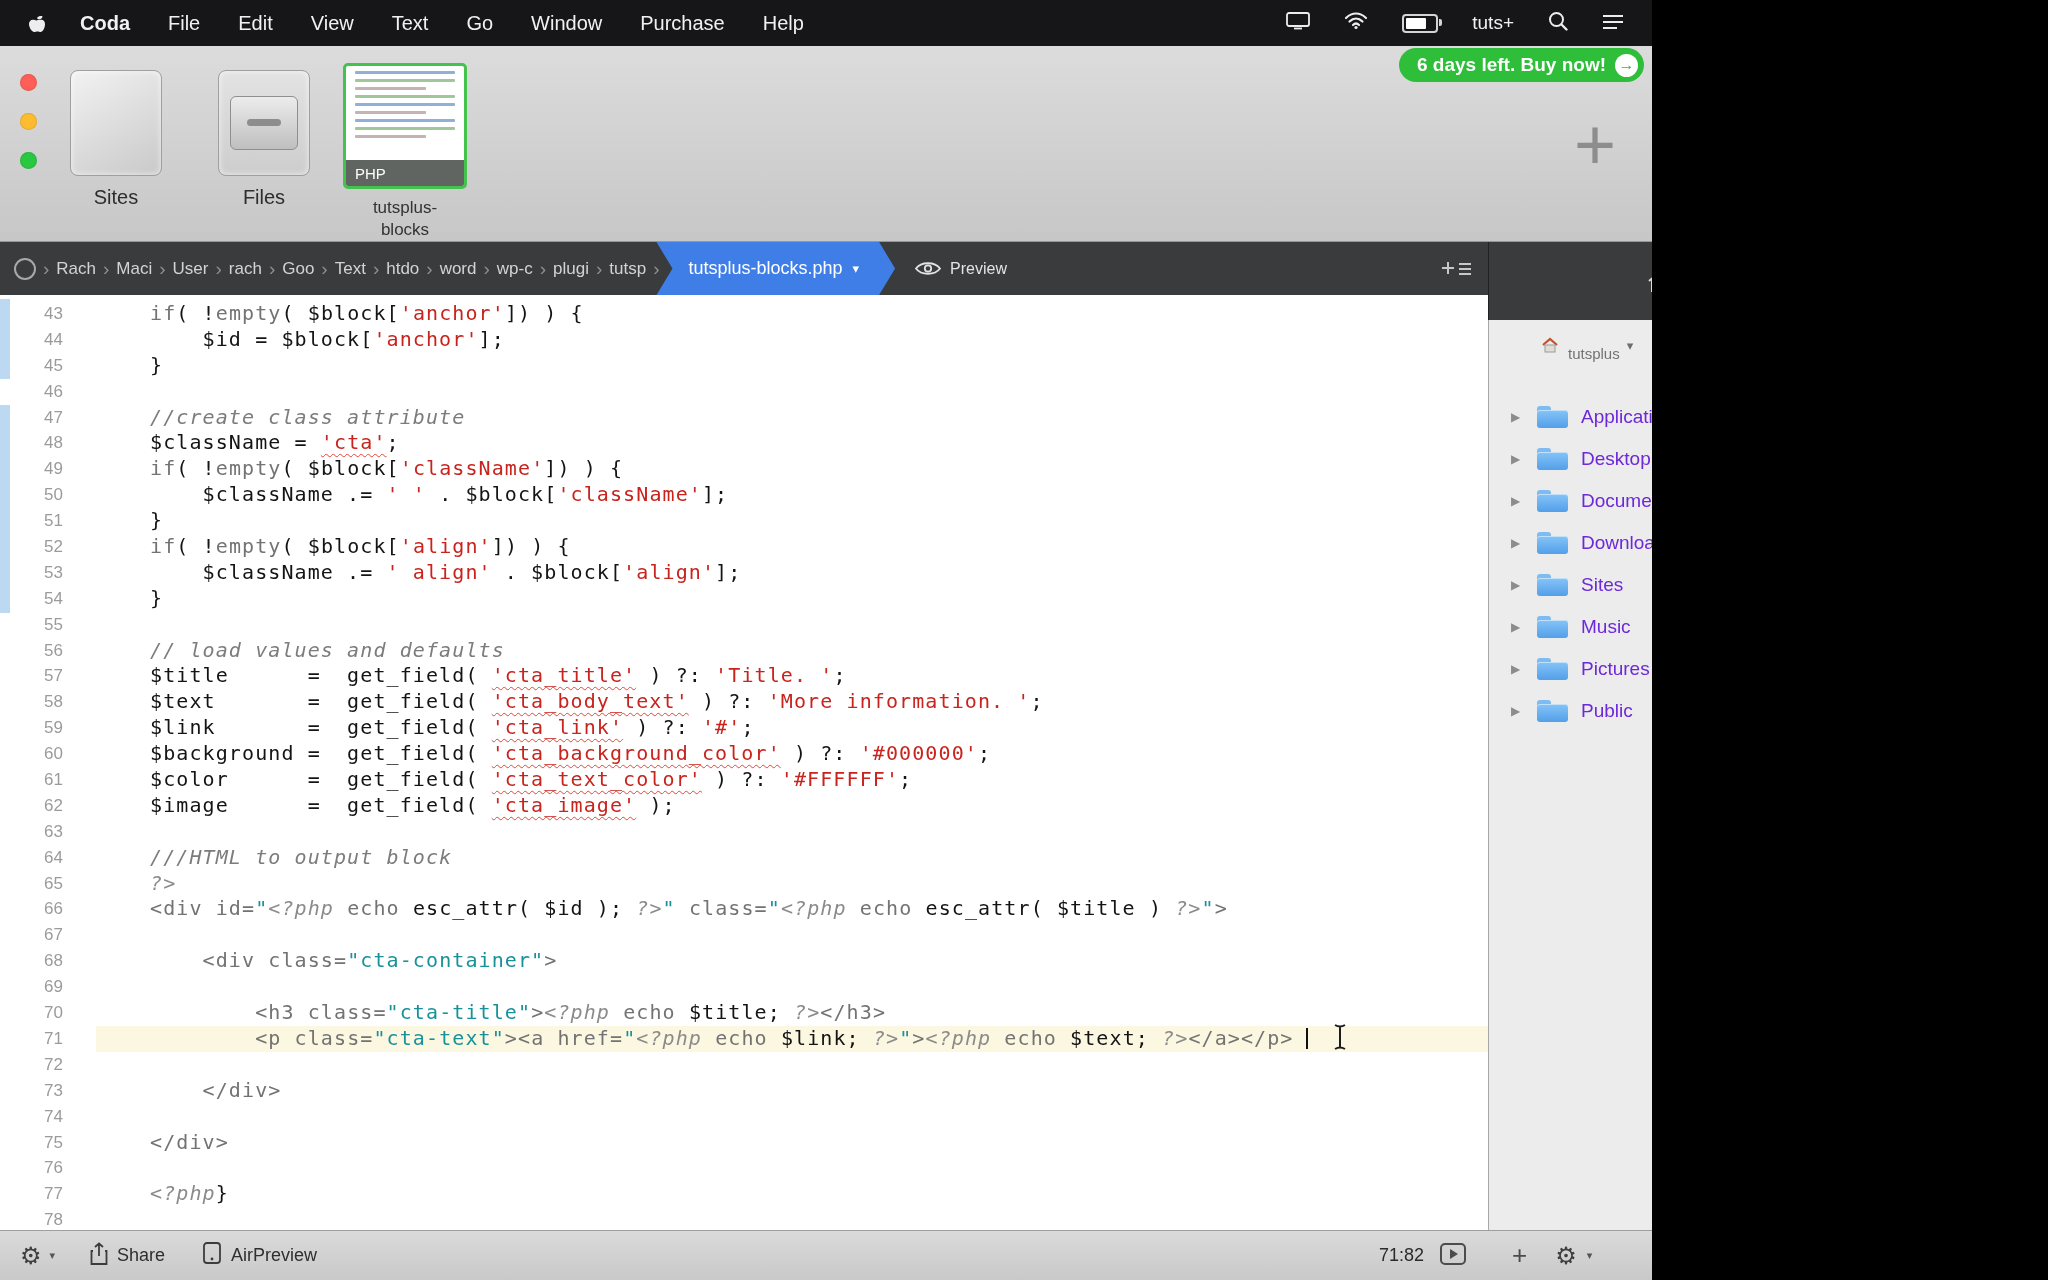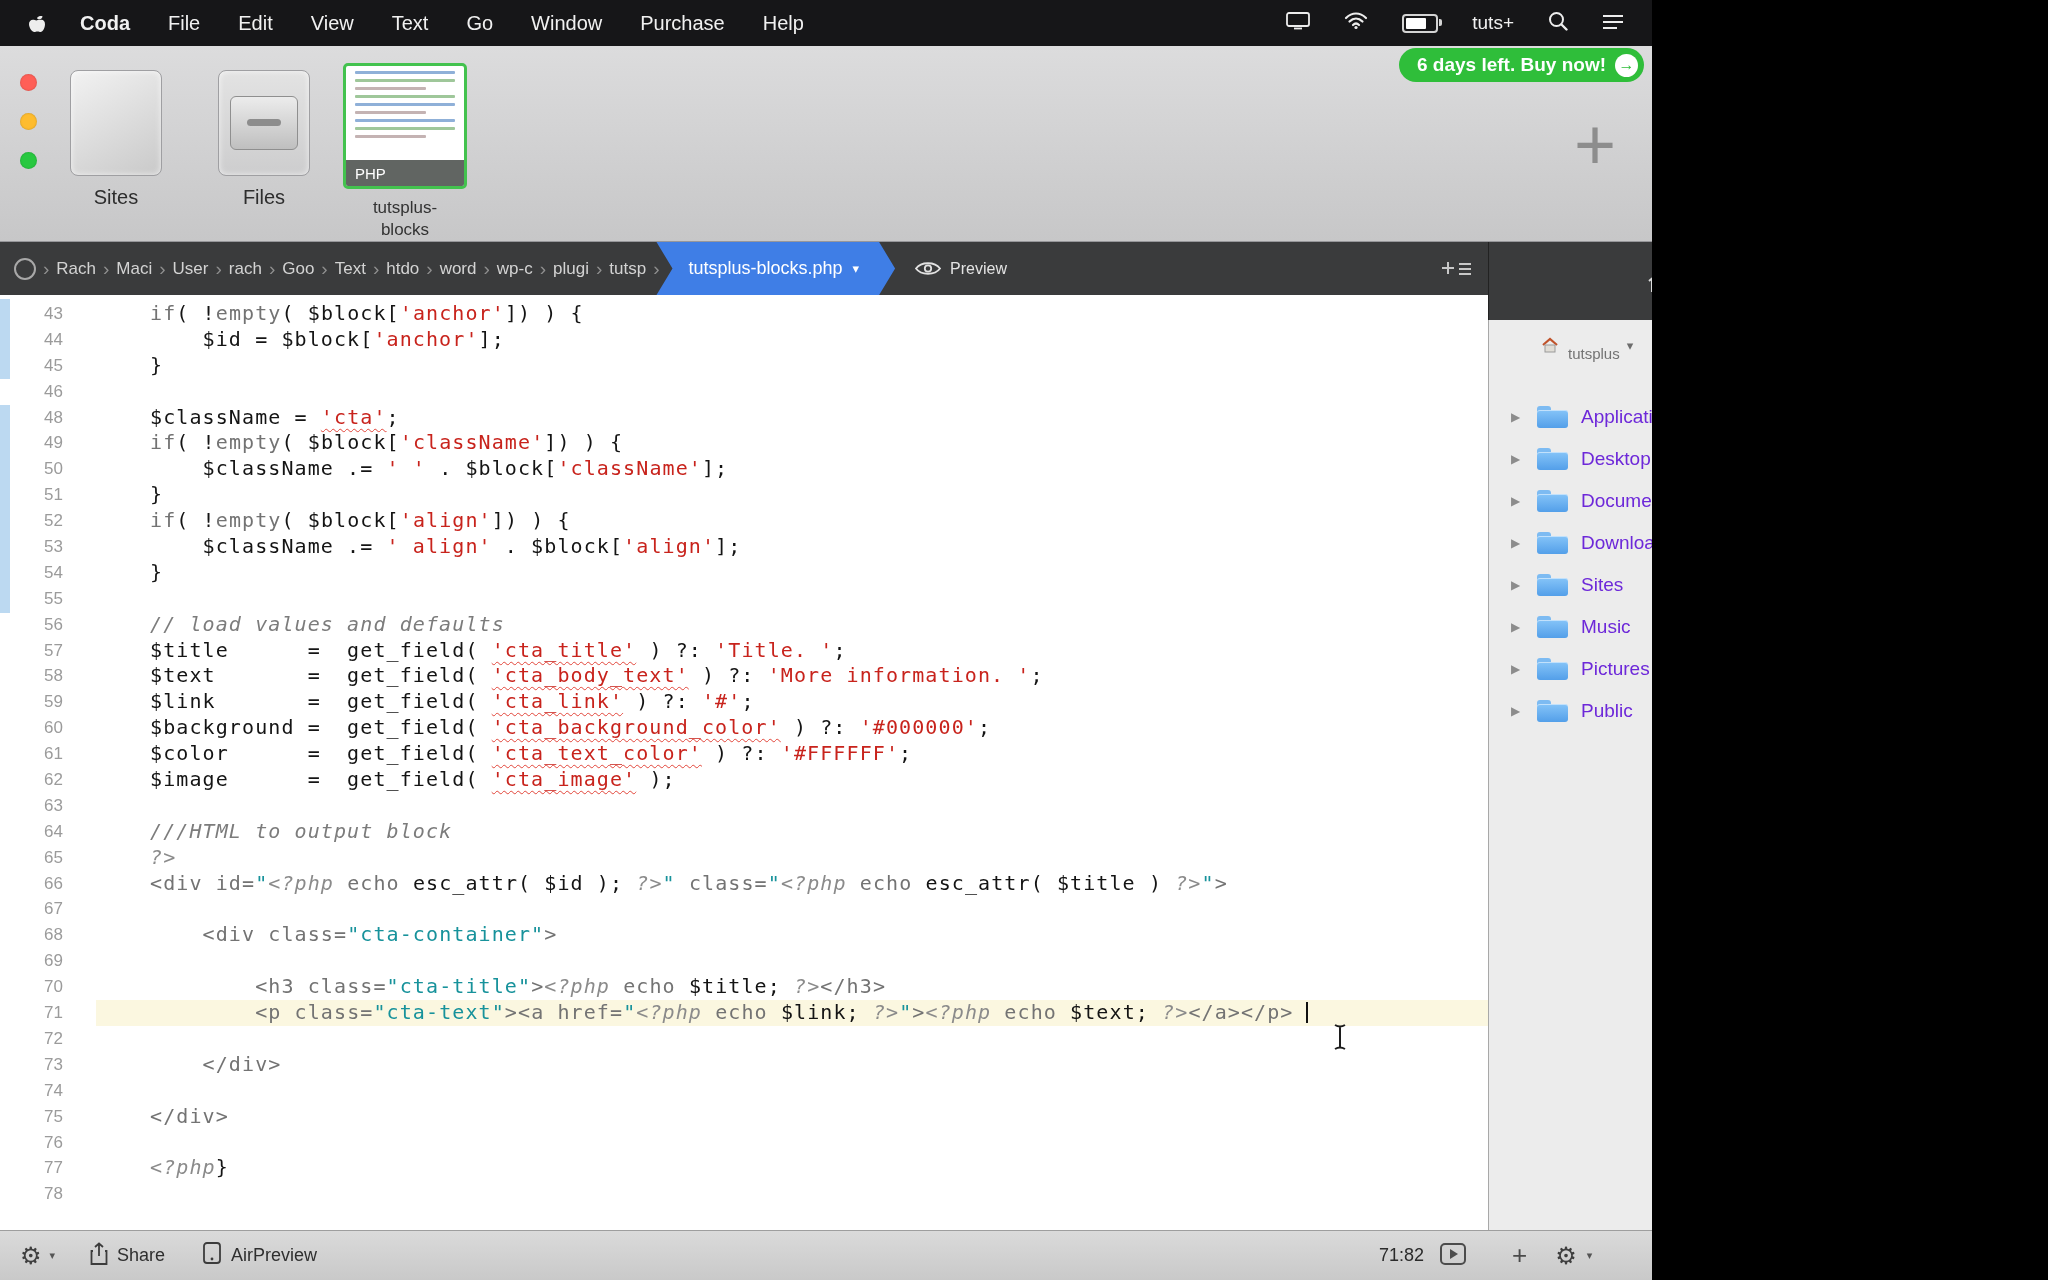--- a/index.html
+++ b/index.html
@@ -242,20 +242,21 @@
   </div>
 
   <div class="editor">
     <div class="edge-mark" style="top:4px;height:80px;"></div>
     <div class="edge-mark" style="top:110px;height:208px;"></div>
     <div class="code-pane">
         <div class="code-row"><span class="ln">43</span><span class="ct"><span class="tok-k">if</span><span class="tok-p">( !</span><span class="tok-k">empty</span><span class="tok-p">( $block[</span><span class="tok-s">'anchor'</span><span class="tok-p">]) ) {</span></span></div>
         <div class="code-row"><span class="ln">44</span><span class="ct"><span class="tok-p">    $id = $block[</span><span class="tok-s">'anchor'</span><span class="tok-p">];</span></span></div>
         <div class="code-row"><span class="ln">45</span><span class="ct"><span class="tok-p">}</span></span></div>
         <div class="code-row"><span class="ln">46</span><span class="ct"></span></div>
+        <div class="code-row"><span class="ln">47</span><span class="ct"><span class="tok-c">//create class attribute</span></span></div>
         <div class="code-row"><span class="ln">48</span><span class="ct"><span class="tok-p">$className = </span><span class="tok-ms">'cta'</span><span class="tok-p">;</span></span></div>
         <div class="code-row"><span class="ln">49</span><span class="ct"><span class="tok-k">if</span><span class="tok-p">( !</span><span class="tok-k">empty</span><span class="tok-p">( $block[</span><span class="tok-s">'className'</span><span class="tok-p">]) ) {</span></span></div>
         <div class="code-row"><span class="ln">50</span><span class="ct"><span class="tok-p">    $className .= </span><span class="tok-s">' '</span><span class="tok-p"> . $block[</span><span class="tok-s">'className'</span><span class="tok-p">];</span></span></div>
         <div class="code-row"><span class="ln">51</span><span class="ct"><span class="tok-p">}</span></span></div>
         <div class="code-row"><span class="ln">52</span><span class="ct"><span class="tok-k">if</span><span class="tok-p">( !</span><span class="tok-k">empty</span><span class="tok-p">( $block[</span><span class="tok-s">'align'</span><span class="tok-p">]) ) {</span></span></div>
         <div class="code-row"><span class="ln">53</span><span class="ct"><span class="tok-p">    $className .= </span><span class="tok-s">' align'</span><span class="tok-p"> . $block[</span><span class="tok-s">'align'</span><span class="tok-p">];</span></span></div>
         <div class="code-row"><span class="ln">54</span><span class="ct"><span class="tok-p">}</span></span></div>
         <div class="code-row"><span class="ln">55</span><span class="ct"></span></div>
         <div class="code-row"><span class="ln">56</span><span class="ct"><span class="tok-c">// load values and defaults</span></span></div>
         <div class="code-row"><span class="ln">57</span><span class="ct"><span class="tok-p">$title      =  get_field( </span><span class="tok-ms">'cta_title'</span><span class="tok-p"> ) ?: </span><span class="tok-s">'Title. '</span><span class="tok-p">;</span></span></div>

